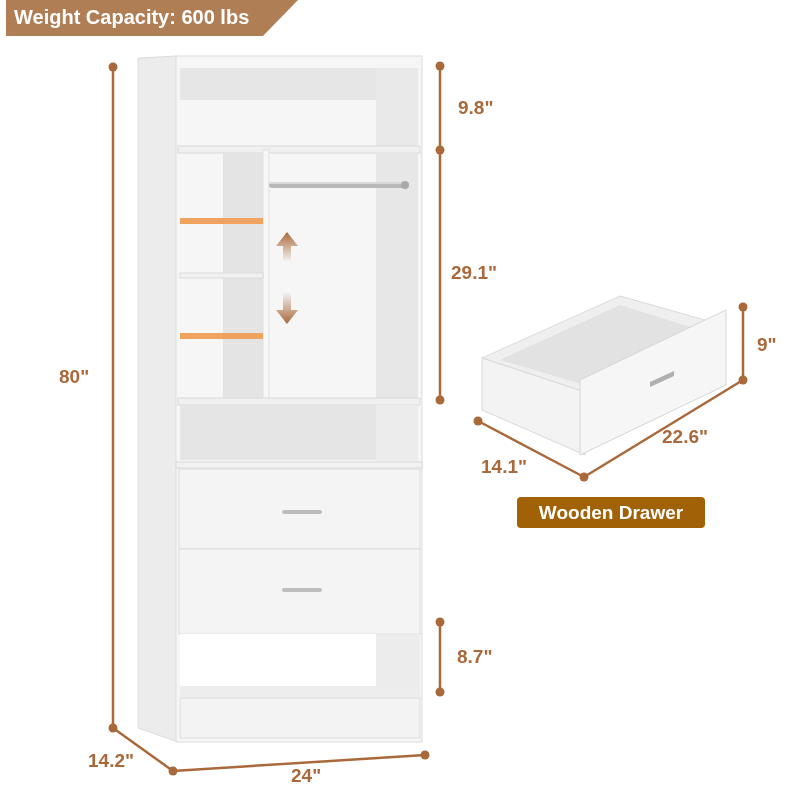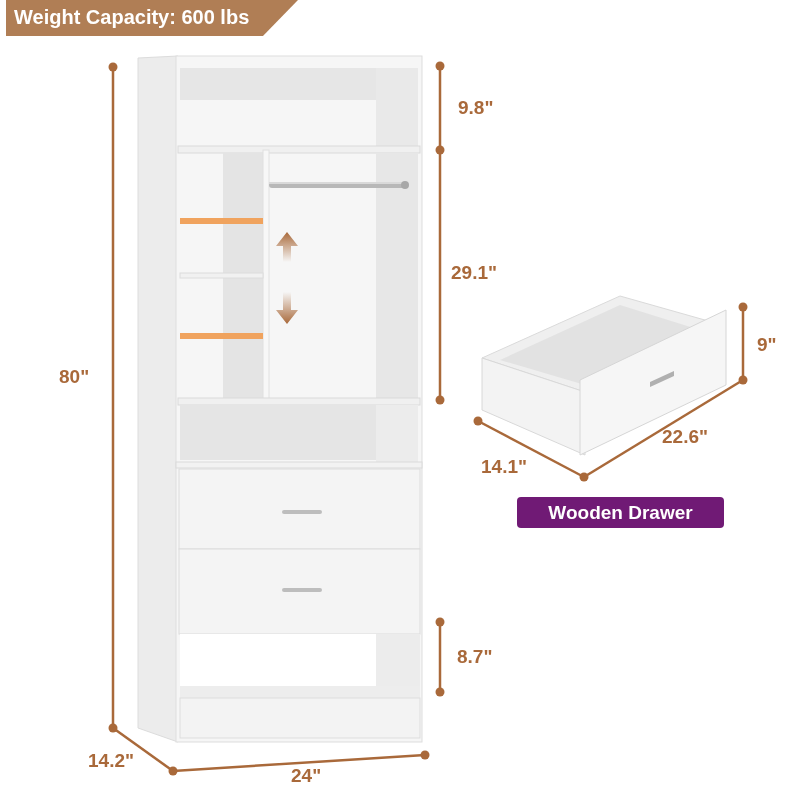--- a/index.html
+++ b/index.html
@@ -2,21 +2,21 @@
 <html><head>
 <meta charset="utf-8">
 <style>
   html, body { margin:0; padding:0; background:#ffffff; }
   body { width:800px; height:800px; position:relative; overflow:hidden; font-family:"Liberation Sans", sans-serif; }
   .abs { position:absolute; }
   .banner { left:6px; top:0; width:292px; height:36px; background:#b07e55;
     clip-path: polygon(0 0, 100% 0, 88% 100%, 0 100%); }
   .banner-text { position:absolute; left:8px; top:6px; color:#fff; font-weight:bold; font-size:20px; white-space:nowrap; }
   .dim { color:#a9693a; font-weight:bold; font-size:19px; white-space:nowrap; }
-  .badge { left:517px; top:497px; width:207px; height:31px; background:#701a75; border-radius:4px;
+  .badge { left:517px; top:497px; width:188px; height:31px; background:#a16207; border-radius:4px;
     color:#fff; font-weight:bold; font-size:19px; text-align:center; line-height:31px; }
   svg { position:absolute; left:0; top:0; }
 </style>
 </head>
 <body>
 
 <div class="abs banner">
   <span class="banner-text">Weight Capacity: 600 lbs</span>
 </div>
 

